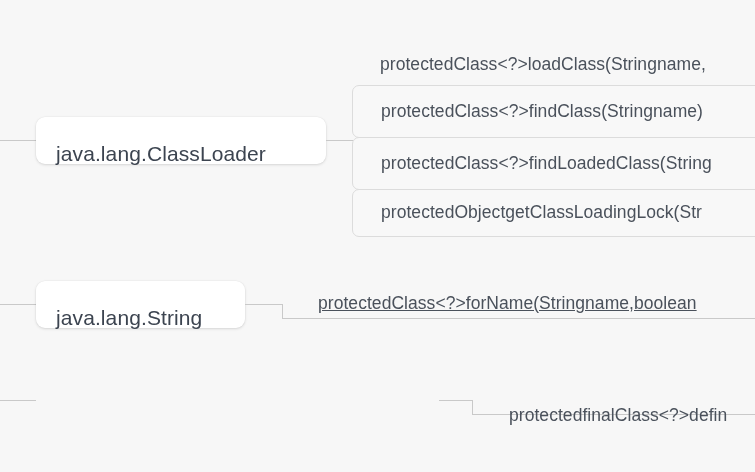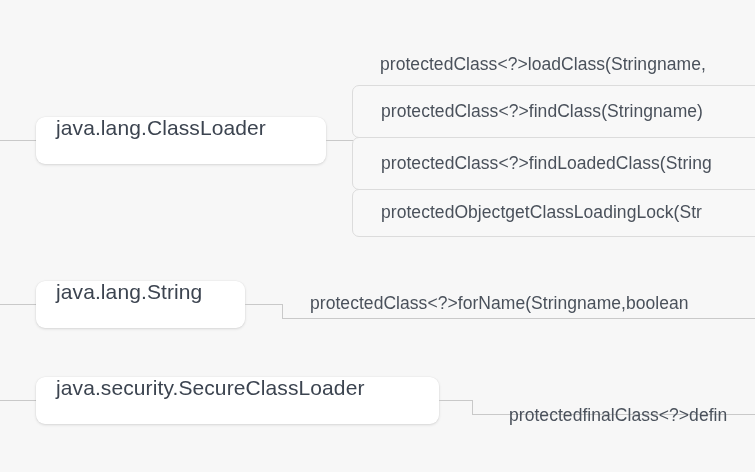--- a/index.html
+++ b/index.html
@@ -33,21 +33,21 @@
   .edge.h { height: 1px; }
   .edge.v { width: 1px; }
 
   
   .node-card {
     position: absolute;
     background: #ffffff;
     border-radius: 9px;
     box-shadow: 0 1px 3px rgba(0,0,0,0.13), 0 0 0 0.5px rgba(0,0,0,0.03);
     display: flex;
-    align-items: flex-start;
+    align-items: flex-end;
     box-sizing: border-box;
     padding: 0 20px;
     white-space: nowrap;
   }
   .node-card .node-label {
     font-size: 21px;
     color: #3c4450;
     line-height: 1;
     letter-spacing: 0.1px;
   }
@@ -111,27 +111,24 @@
   </div>
 
   <div class="node-card" style="left:36px; top:281px; width:209px; height:47px;">
     <span class="node-label">java.lang.String</span>
   </div>
 
   <div class="edge h" style="left:245px; top:304px; width:37px;"></div>
   <div class="edge v" style="left:282px; top:304px; height:15px;"></div>
   <div class="edge h" style="left:282px; top:318px; width:473px;"></div>
 
-  <div class="method-row plain" style="left:282px; top:288px; width:465px; height:31px;">
+  <div class="method-row plain" style="left:290px; top:288px; width:465px; height:31px;text-decoration:underline;">
     <span class="method-text" style="padding-left:0;">protectedClass&lt;?&gt;forName(Stringname,boolean</span>
   </div>
 
-  <div class="node-card" style="left:36px; top:377px; width:403px; height:47px;">
-    <span class="node-label">java.security.SecureClassLoader</span>
-  </div>
 
   <div class="edge h" style="left:439px; top:400px; width:34px;"></div>
   <div class="edge v" style="left:472px; top:400px; height:15px;"></div>
   <div class="edge h" style="left:472px; top:414px; width:283px;"></div>
 
   <div class="method-row plain" style="left:481px; top:400px; width:274px; height:31px;">
     <span class="method-text" style="padding-left:0;">protectedfinalClass&lt;?&gt;defin</span>
   </div>
 
 </div>

